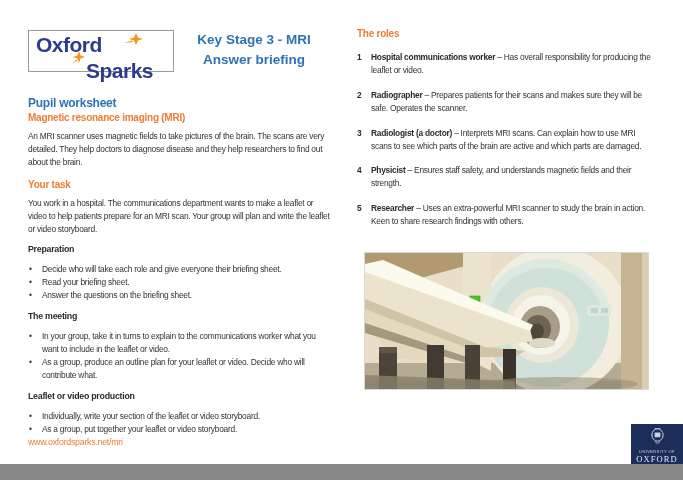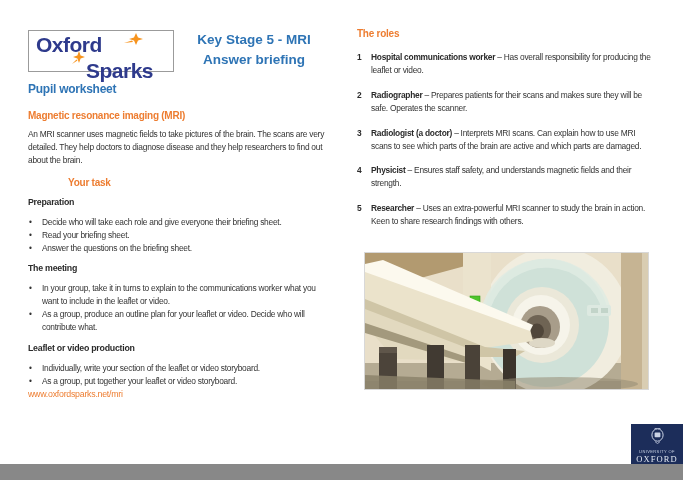--- a/index.html
+++ b/index.html
@@ -19,29 +19,29 @@
   .logo-sparks { left:57px; top:29px; }
   .spark { position:absolute; }
   .spark1 { left:95px; top:2px; }
   .spark2 { left:42px; top:19px; }
   
   .doc-title {
     position:absolute; left:158px; top:30px; width:192px; text-align:center;
     color:#2e74b5; font-weight:bold; font-size:13.5px; line-height:20px;
   }
   
-  .left-col  { position:absolute; left:28px;  top:82px; width:302px; }
+  .left-col  { position:absolute; left:28px;  top:96px; width:302px; }
   .right-col { position:absolute; left:357px; top:28px; width:300px; }
   .body-text { font-size:8.4px; letter-spacing:-0.25px; line-height:12.9px; color:#333; }
   .h-blue   { color:#2e74b5; font-weight:bold; font-size:12px; line-height:14px; }
   .h-orange { color:#ed7d31; font-weight:bold; font-size:10px; line-height:11px; }
   .h-dark   { color:#2b2b2b; font-weight:bold; font-size:8.8px; line-height:11px; }
-  .mt-sub   { margin-top:14px; }
+  .mt-sub   { margin-top:2px; }
   .para     { margin-top:7px; }
-  .mt-head  { margin-top:10px;margin-left:40px; }
+  .mt-head  { margin-top:10px; }
   .mt-head2 { margin-top:9px; }
   ul.bullets { list-style:none; margin-top:8px; }
   ul.bullets li { position:relative; padding-left:14px; }
   ul.bullets li::before { content:"\2022"; position:absolute; left:1px; top:0; color:#333; }
   .weblink { display:inline-block; margin-top:0; color:#ed7d31; font-size:8.8px; text-decoration:none; }
   
   .role { display:flex; margin-top:12px; }
   .role-num { width:14px; flex:0 0 14px; font-weight:bold; color:#2b2b2b; }
   .role-text b { color:#2b2b2b; }
   
@@ -71,31 +71,32 @@
     </span>
     <span class="spark spark2">
       <svg width="16" height="16" viewBox="0 0 16 16">
         <path d="M8,1 L9.6,5.4 L14,7 L9.6,8.6 L8,13 L6.4,8.6 L2,7 L6.4,5.4 Z" fill="#f7941e"></path>
         <path d="M1,14 L5.5,9.5 L6.5,10.5 Z" fill="#f7941e"></path>
       </svg>
     </span>
   </div>
 
   <div class="doc-title">
-    <div>Key Stage 5 - MRI</div>
+    <div>Key Stage 3 - MRI</div>
     <div>Answer briefing</div>
   </div>
 
   <div class="left-col body-text">
     <div class="h-blue">Pupil worksheet</div>
 
     <div class="h-orange mt-sub">Magnetic resonance imaging (MRI)</div>
     <p class="para">An MRI scanner uses magnetic fields to take pictures of the brain. The scans are very detailed. They help doctors to diagnose disease and they help researchers to find out about the brain.</p>
 
     <div class="h-orange mt-head">Your task</div>
+    <p class="para">You work in a hospital. The communications department wants to make a leaflet or video to help patients prepare for an MRI scan. Your group will plan and write the leaflet or video storyboard.</p>
 
     <div class="h-dark mt-head2">Preparation</div>
     <ul class="bullets">
       <li>Decide who will take each role and give everyone their briefing sheet.</li>
       <li>Read your briefing sheet.</li>
       <li>Answer the questions on the briefing sheet.</li>
     </ul>
 
     <div class="h-dark mt-head2">The meeting</div>
     <ul class="bullets">

